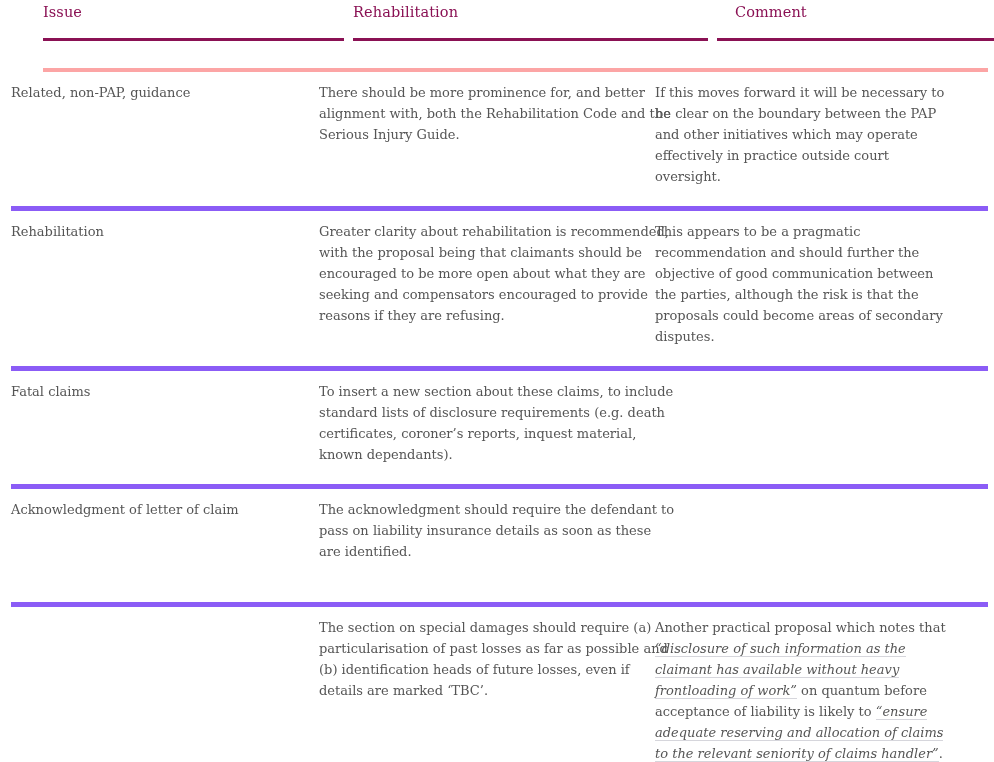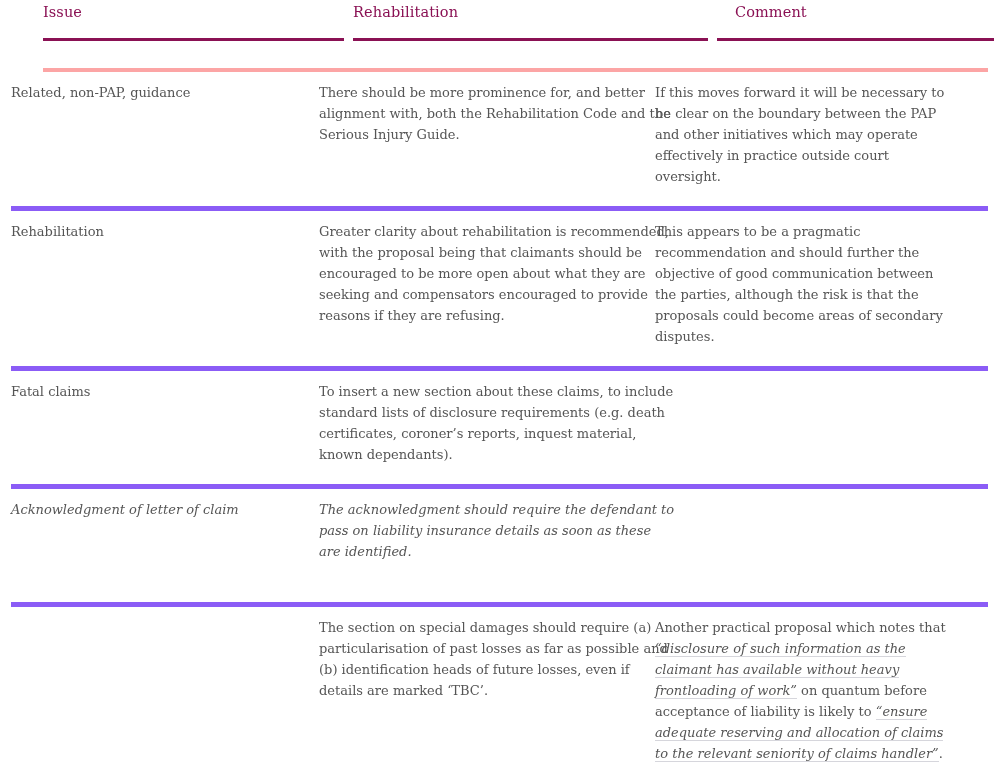--- a/index.html
+++ b/index.html
@@ -84,21 +84,21 @@
     <div class="cell c2">Greater clarity about rehabilitation is recommended, with the proposal being that claimants should be encouraged to be more open about what they are seeking and compensators encouraged to provide reasons if they are refusing.</div>
     <div class="cell c1">Rehabilitation</div>
     <div class="cell c3">This appears to be a pragmatic recommendation and should further the objective of good communication between the parties, although the risk is that the proposals could become areas of secondary disputes.</div>
   </div>
 
   <div class="row" style="height:118px;">
     <div class="cell c1">Fatal claims</div>
     <div class="cell c2">To insert a new section about these claims, to include standard lists of disclosure requirements (e.g. death certificates, coroner’s reports, inquest material, known dependants).</div>
   </div>
 
-  <div class="row" style="height:118px;font-style:italic;">
+  <div class="row" style="height:118px;">
     <div class="cell c1">Acknowledgment of letter of claim</div>
     <div class="cell c2">The acknowledgment should require the defendant to pass on liability insurance details as soon as these are identified.</div>
   </div>
 
   <div class="row" style="height:160px;">
     <div class="cell c2">The section on special damages should require (a) particularisation of past losses as far as possible and (b) identification heads of future losses, even if details are marked ‘TBC’.</div>
     <div class="cell c3">
       <span>Another practical proposal which notes that </span><span class="quote">“disclosure of such information as the claimant has available without heavy frontloading of work”</span><span> on quantum before acceptance of liability is likely to </span><span class="quote">“ensure adequate reserving and allocation of claims to the relevant seniority of claims handler”</span><span>.</span>
     </div>
   </div>

